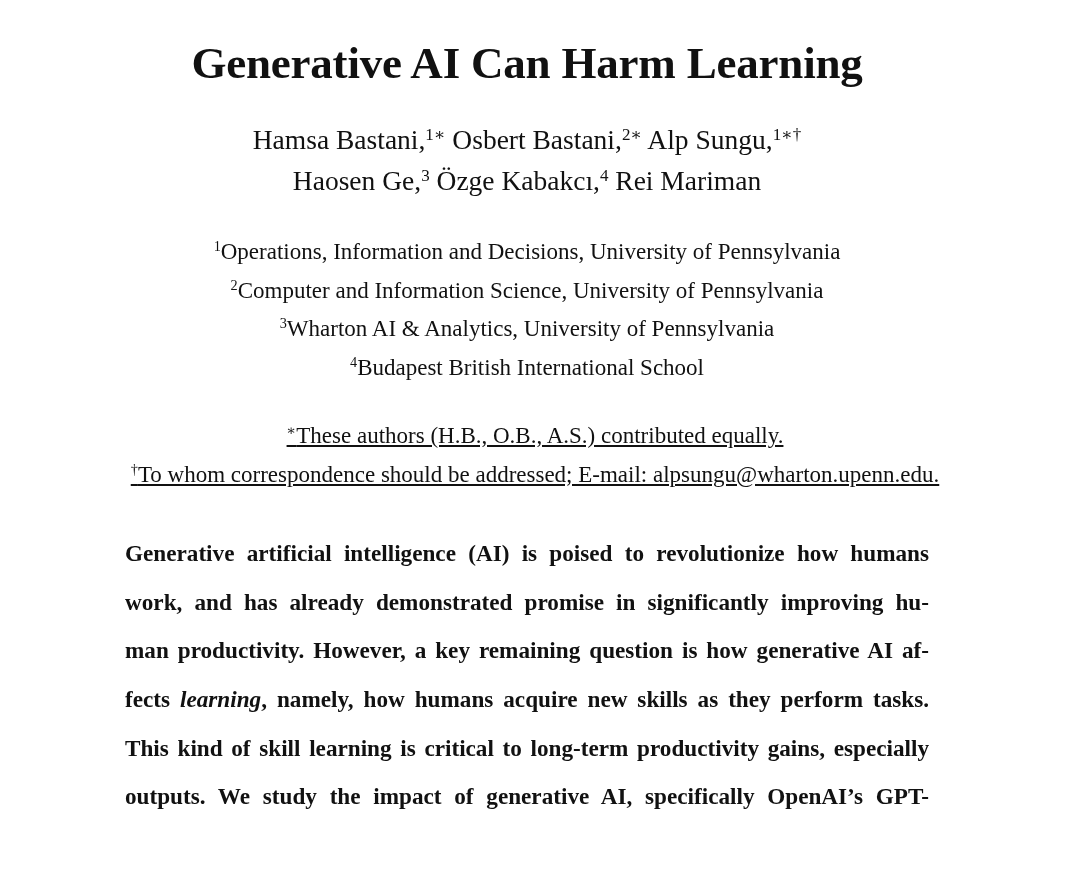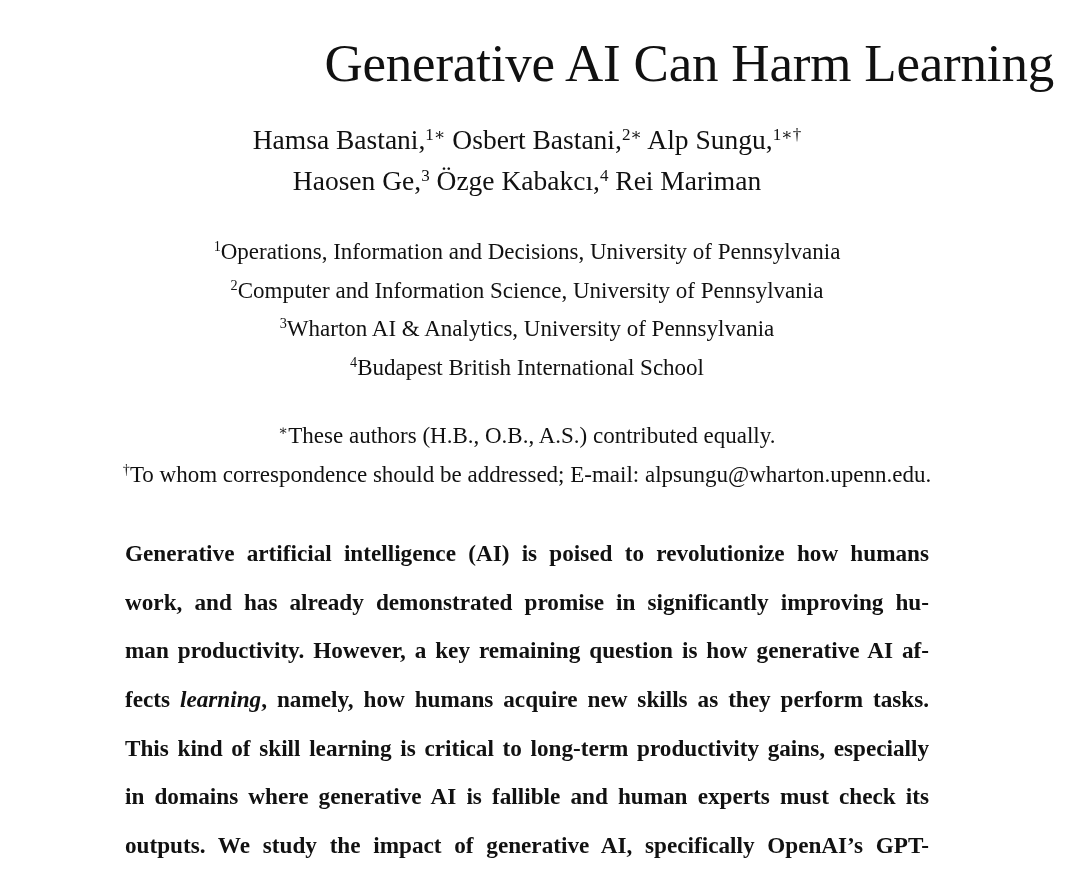--- a/index.html
+++ b/index.html
@@ -1,26 +1,26 @@
 <!DOCTYPE html>
 <html><head>
 <meta charset="utf-8">
 <style>
   html, body { margin:0; padding:0; background:#ffffff; }
   body { width:1080px; height:886px; overflow:hidden; position:relative;
          font-family:"Liberation Serif", "DejaVu Serif", serif; color:#111; }
-  .title { position:absolute; left:0; width:1054px; top:38px; text-align:right;
-           font-size:53px; line-height:50px; letter-spacing:-0.2px; }
+  .title { position:absolute; left:0; width:1054px; top:38px; text-align:center;
+           font-size:45px; line-height:50px; letter-spacing:-0.2px;font-weight:bold; }
   .authors { position:absolute; left:0; width:1054px; top:121px; text-align:center;
              font-size:27.5px; line-height:37px; }
   .authors sup, .affil sup, .note sup { font-size:62%; vertical-align:0; position:relative; top:-0.55em; }
   .affil { position:absolute; left:0; width:1054px; top:234px; text-align:center;
            font-size:23px; line-height:36.5px; }
-  .notes { position:absolute; left:0; width:1054px; top:418px; text-align:center;
-           font-size:23px; line-height:36.5px; }
+  .notes { position:absolute; left:8px; width:1054px; top:418px; text-align:center;
+           font-size:23px; line-height:36.5px;text-decoration:underline; }
   .abstract { position:absolute; left:125px; width:804px; top:529px;
               font-size:23.2px; line-height:48.7px; font-weight:bold;
               text-align:justify; }
   .abstract .line { display:block; text-align:justify; text-align-last:justify; white-space:nowrap; height:48.7px; }
   .abstract .line span { white-space:normal; }
   .abstract i { font-style:italic;margin-top:32px; }
   .row { display:block; }
 </style>
 </head>
 <body>
@@ -51,15 +51,14 @@
   <div class="row note"><sup>∗</sup><span>These authors (H.B., O.B., A.S.) contributed equally.</span></div>
   <div class="row note"><sup>†</sup><span>To whom correspondence should be addressed; E-mail: alpsungu@wharton.upenn.edu.</span></div>
 </div>
 
 <div class="abstract">
   <span class="line"><span>Generative artificial intelligence (AI) is poised to revolutionize how humans</span></span>
   <span class="line"><span>work, and has already demonstrated promise in significantly improving hu-</span></span>
   <span class="line"><span>man productivity. However, a key remaining question is how generative AI af-</span></span>
   <span class="line"><span>fects </span><i>learning</i><span>, namely, how humans acquire new skills as they perform tasks.</span></span>
   <span class="line"><span>This kind of skill learning is critical to long-term productivity gains, especially</span></span>
-  <span class="line"><span>in domains where generative AI is fallible and human experts must check its</span></span>
   <span class="line"><span>outputs.  We study the impact of generative AI, specifically OpenAI’s GPT-</span></span>
 </div>
 
 </body></html>

